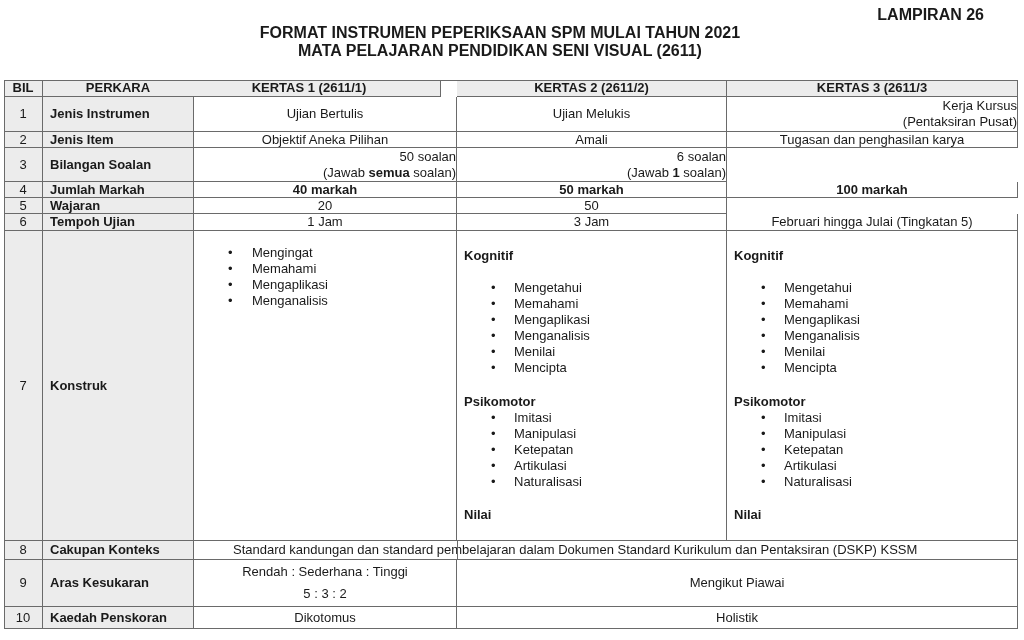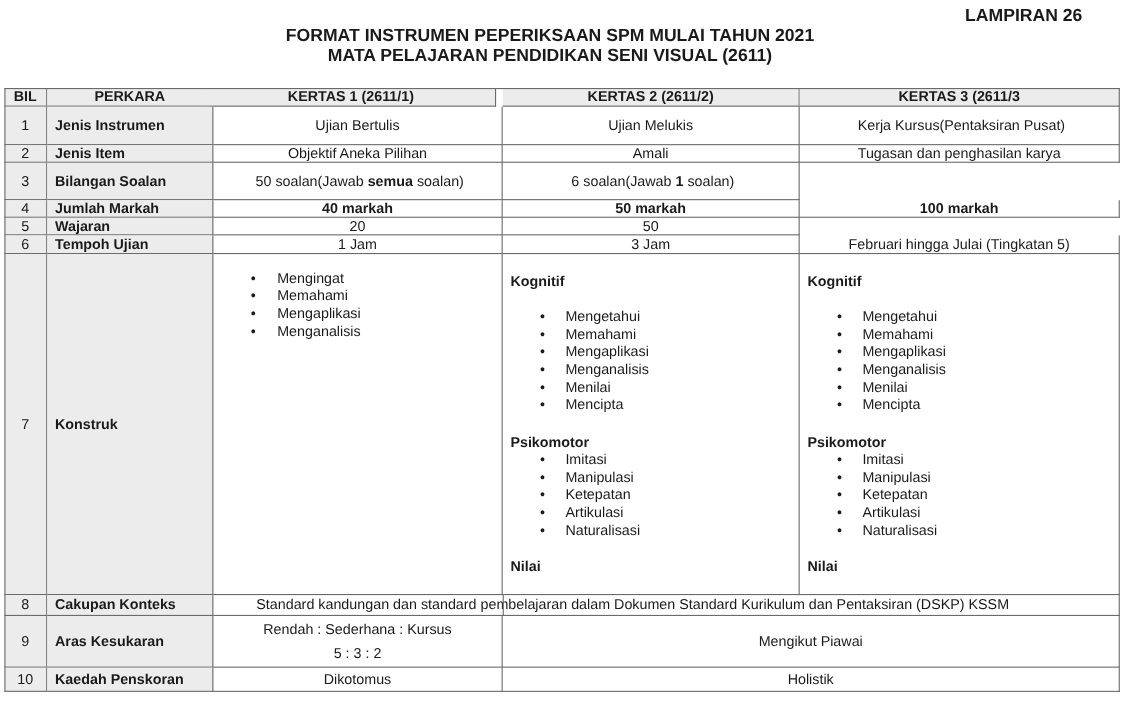--- a/index.html
+++ b/index.html
@@ -10,40 +10,40 @@
   .t2 { top:42px; left:-12px; }
   .lampiran { position:absolute; top:6px; right:40px; font-weight:bold; font-size:16px; }
   .tbl { position:absolute; left:4px; top:80px; width:1014px; height:549px; }
   .cell { position:absolute; box-sizing:border-box; border-right:1px solid #6a6a6a; border-bottom:1px solid #6a6a6a;
           font-size:13px; line-height:16px; display:flex; align-items:center; overflow:hidden; }
   .grey { background:#ececec; }
   .hdr { font-weight:bold; justify-content:center; text-align:center; }
   .c { justify-content:center; text-align:center; }
   .l { justify-content:flex-start; padding-left:7px; }
   .b { font-weight:bold; }
-  .stack { flex-direction:row; align-items:center; justify-content:center; padding-left:7px; }
+  .stack { flex-direction:column; align-items:flex-end; justify-content:center; padding-left:7px; }
   .tborder { position:absolute; left:4px; top:80px; width:1014px; height:549px; box-sizing:border-box;
              border-top:1px solid #6a6a6a; border-left:1px solid #6a6a6a; pointer-events:none; }
   ul { margin:0; padding:0; list-style:none; }
   li { position:relative; height:16px; line-height:16px; font-size:13px; }
   .blt { position:absolute; left:0; }
   .vline { position:absolute; width:1px; background:#6a6a6a; }
 </style>
 </head>
 <body>
 
 <div class="lampiran">LAMPIRAN 26</div>
 <div class="title t1">FORMAT INSTRUMEN PEPERIKSAAN SPM MULAI TAHUN 2021</div>
 <div class="title t2">MATA PELAJARAN PENDIDIKAN SENI VISUAL (2611)</div>
 
 <div class="tbl">
 
   <div class="cell grey hdr" style="left:0;top:0;width:39px;height:17px;">BIL</div>
   <div class="cell grey hdr" style="left:39px;top:0;width:151px;height:17px;">PERKARA</div>
-  <div class="cell grey hdr" style="left:184px;top:0;width:263px;height:17px;">KERTAS 1 (2611/1)</div>
+  <div class="cell grey hdr" style="left:174px;top:0;width:263px;height:17px;">KERTAS 1 (2611/1)</div>
   <div class="cell grey hdr" style="left:453px;top:0;width:270px;height:17px;">KERTAS 2 (2611/2)</div>
   <div class="cell grey hdr" style="left:723px;top:0;width:291px;height:17px;">KERTAS 3 (2611/3</div>
 
   <div class="cell grey c" style="left:0;top:17px;width:39px;height:35px;">1</div>
   <div class="cell grey l b" style="left:39px;top:17px;width:151px;height:35px;">Jenis Instrumen</div>
   <div class="cell c" style="left:190px;top:17px;width:263px;height:35px;">Ujian Bertulis</div>
   <div class="cell c" style="left:453px;top:17px;width:270px;height:35px;">Ujian Melukis</div>
   <div class="cell stack" style="left:723px;top:17px;width:291px;height:35px;padding-left:4px;">
     <span>Kerja Kursus</span>
     <span>(Pentaksiran Pusat)</span>
@@ -141,21 +141,21 @@
   </div>
 
   <div class="cell grey c" style="left:0;top:461px;width:39px;height:19px;">8</div>
   <div class="cell grey l b" style="left:39px;top:461px;width:151px;height:19px;">Cakupan Konteks</div>
   <div class="cell" style="left:190px;top:461px;width:824px;height:19px;padding-left:39px;">Standard kandungan dan standard pembelajaran dalam Dokumen Standard Kurikulum dan Pentaksiran (DSKP) KSSM</div>
   <div class="vline" style="left:453px;top:461px;height:19px;"></div>
 
   <div class="cell grey c" style="left:0;top:480px;width:39px;height:47px;">9</div>
   <div class="cell grey l b" style="left:39px;top:480px;width:151px;height:47px;">Aras Kesukaran</div>
   <div class="cell" style="left:190px;top:480px;width:263px;height:47px;flex-direction:column;justify-content:center;">
-    <span style="line-height:22px;">Rendah : Sederhana : Kursus</span>
+    <span style="line-height:22px;">Rendah : Sederhana : Tinggi</span>
     <span style="line-height:22px;">5 : 3 : 2</span>
   </div>
   <div class="cell c" style="left:453px;top:480px;width:561px;height:47px;">Mengikut Piawai</div>
 
   <div class="cell grey c" style="left:0;top:527px;width:39px;height:22px;">10</div>
   <div class="cell grey l b" style="left:39px;top:527px;width:151px;height:22px;">Kaedah Penskoran</div>
   <div class="cell c" style="left:190px;top:527px;width:263px;height:22px;">Dikotomus</div>
   <div class="cell c" style="left:453px;top:527px;width:561px;height:22px;">Holistik</div>
 </div>
 <div class="tborder"></div>

